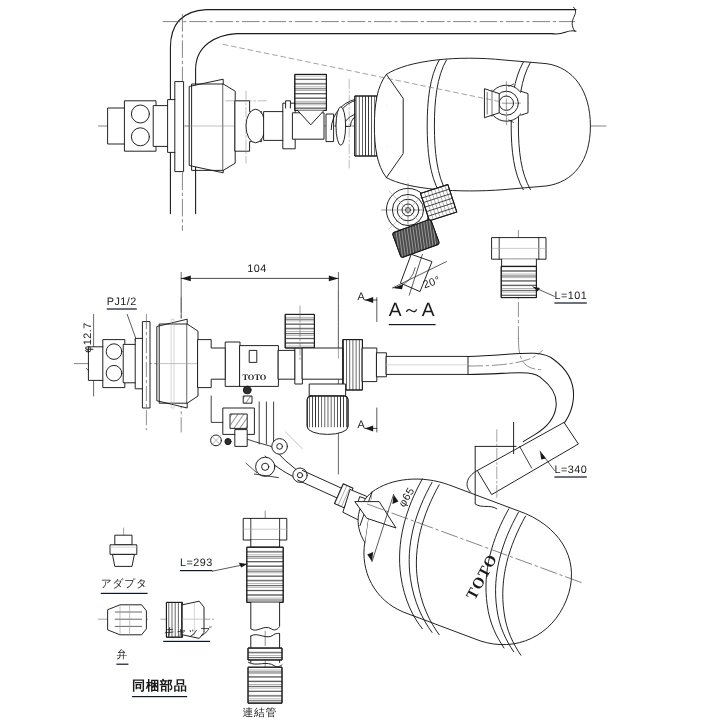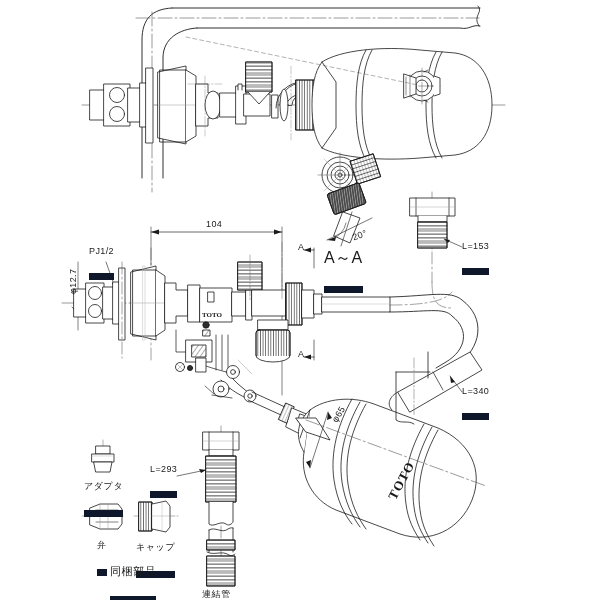--- a/index.html
+++ b/index.html
@@ -2,21 +2,21 @@
 <html><head>
 <meta charset="utf-8">
 <style>
   html,body{margin:0;padding:0;background:#ffffff;}
   body{width:600px;height:600px;overflow:hidden;font-family:"Liberation Sans",sans-serif;}
   #sheet{position:relative;width:595px;height:600px;background:#fff;}
   svg{display:block;}
   .lbl{position:absolute;font-family:"Liberation Sans",sans-serif;color:#1a1a1a;white-space:nowrap;}
   .dim{font-size:9px;letter-spacing:.4px;}
   .jp{font-family:"DejaVu Sans",sans-serif;font-size:9px;letter-spacing:.6px;}
-  .ul{border-bottom:7px solid #0f172a;padding-bottom:17px;}
+  .ul{border-bottom:1px solid #0f172a;padding-bottom:1px;}
   .vert{transform:rotate(-90deg);transform-origin:left top;}
   .rot20{transform:rotate(-20deg);transform-origin:left top;}
   .rot65{transform:rotate(-59deg);transform-origin:left top;}
   .totoA{position:absolute;font-family:"Liberation Serif",serif;font-weight:bold;font-size:7px;letter-spacing:0px;color:#1a1a1a;}
   .totoB{position:absolute;font-family:"Liberation Serif",serif;font-weight:bold;font-size:13px;color:#1a1a1a;
          transform:rotate(-62deg);transform-origin:left top;letter-spacing:1px;}
 </style>
 </head>
 <body>
 
@@ -380,28 +380,28 @@
 
 <div class="lbl dim rot65" style="left:330px;top:419px;">φ65</div>
 
 <div class="lbl dim" style="left:298px;top:242px;">A</div>
 <div class="lbl dim" style="left:298px;top:349px;">A</div>
 
 <div class="lbl dim ul" style="left:324px;top:248px;font-size:16px;">A～A</div>
 
 <div class="lbl dim rot20" style="left:351px;top:233px;">20°</div>
 
-<div class="lbl dim ul" style="left:462px;top:241px;">L=153</div>
+<div class="lbl dim ul" style="left:462px;top:241px;">L=101</div>
 
 <div class="lbl dim ul" style="left:462px;top:386px;">L=340</div>
 
 <div class="lbl dim ul" style="left:150px;top:464px;">L=293</div>
 
 <div class="lbl jp ul" style="left:84px;top:480px;font-family:Liberation Serif, serif;">アダプタ</div>
 <div class="lbl jp ul" style="left:97px;top:539px;">弁</div>
-<div class="lbl jp ul" style="left:136px;top:541px;">キャップ</div>
-<div class="lbl jp ul" style="left:110px;top:564px;font-size:11px;">同梱部品</div>
+<div class="lbl jp ul" style="left:136px;top:520px;font-style:italic;">キャップ</div>
+<div class="lbl jp ul" style="left:110px;top:564px;font-size:11px;font-weight:bold;">同梱部品</div>
 <div class="lbl jp ul" style="left:202px;top:588px;">連結管</div>
 
 <div class="totoA" style="left:202px;top:311px;">TOTO</div>
 <div class="totoB" style="left:385px;top:495px;">TOTO</div>
 
 </div>
 
 </body></html>

